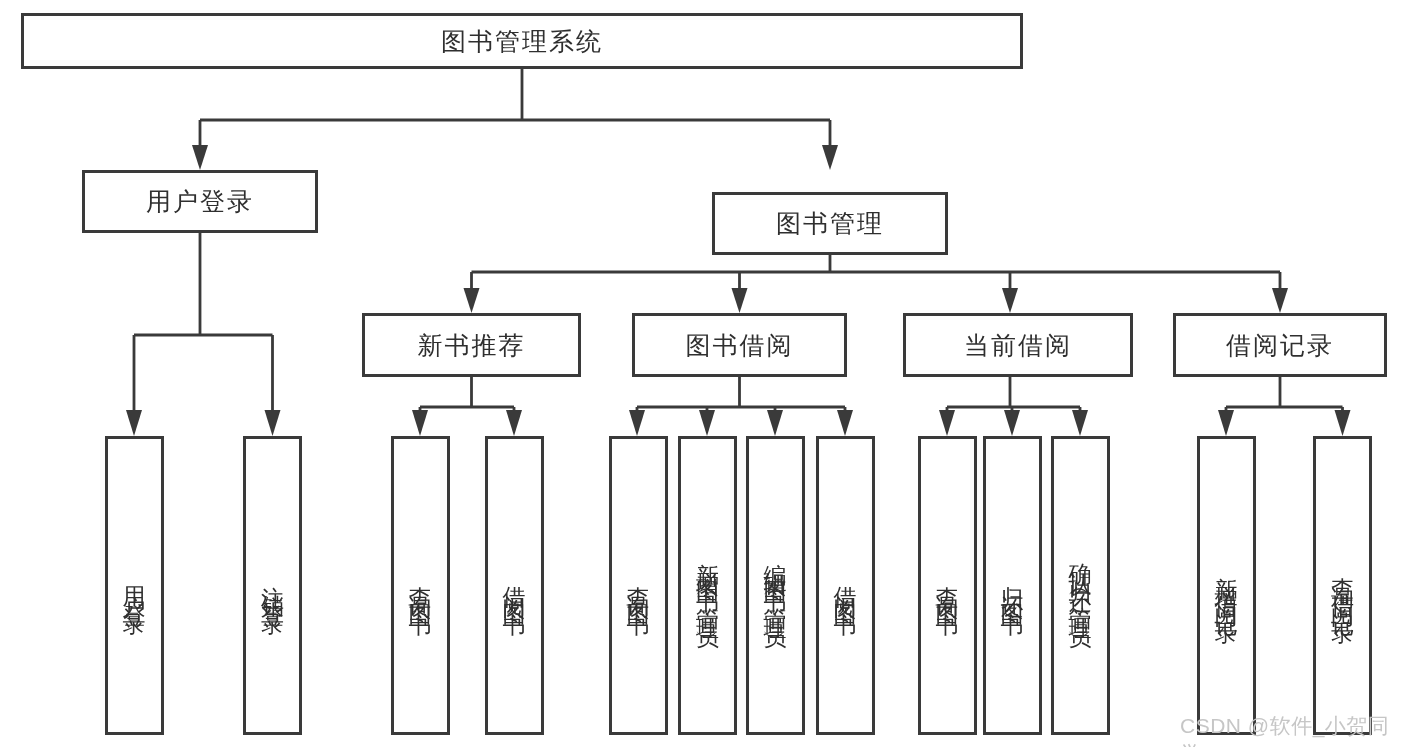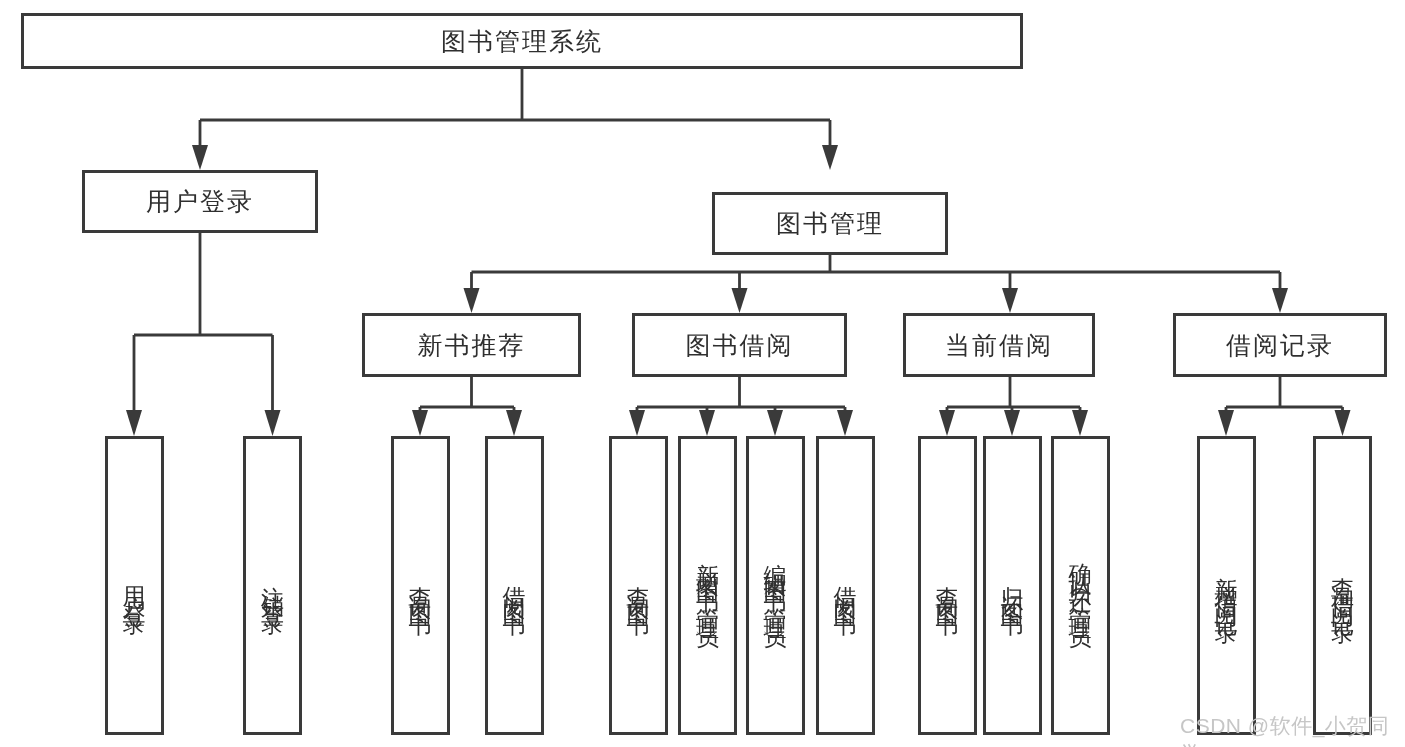--- a/index.html
+++ b/index.html
@@ -87,21 +87,21 @@
     </g>
   </svg>
 
   <div class="n" style="left:21px;top:13px;width:1002px;height:56px;">图书管理系统</div>
 
   <div class="n" style="left:82px;top:170px;width:236px;height:63px;">用户登录</div>
   <div class="n" style="left:712px;top:171px;width:236px;height:63px;margin-top:21px;">图书管理</div>
 
   <div class="n" style="left:362px;top:313px;width:219px;height:64px;text-align:center;">新书推荐</div>
   <div class="n" style="left:632px;top:313px;width:215px;height:64px;">图书借阅</div>
-  <div class="n" style="left:903px;top:313px;width:192px;height:64px;">当前借阅</div>
+  <div class="n" style="left:903px;top:313px;width:230px;height:64px;">当前借阅</div>
   <div class="n" style="left:1173px;top:313px;width:214px;height:64px;">借阅记录</div>
 
   <div class="n v" style="left:104.5px;top:436px;width:59px;height:299px;">用户登录</div>
   <div class="n v" style="left:243px;top:436px;width:59px;height:299px;">注销登录</div>
 
   <div class="n v" style="left:390.5px;top:436px;width:59px;height:299px;">查询图书</div>
   <div class="n v" style="left:484.5px;top:436px;width:59px;height:299px;">借阅图书</div>
 
   <div class="n v" style="left:608.5px;top:436px;width:59px;height:299px;">查询图书</div>
   <div class="n v" style="left:678px;top:436px;width:59px;height:299px;">新增图书（管理员）</div>

